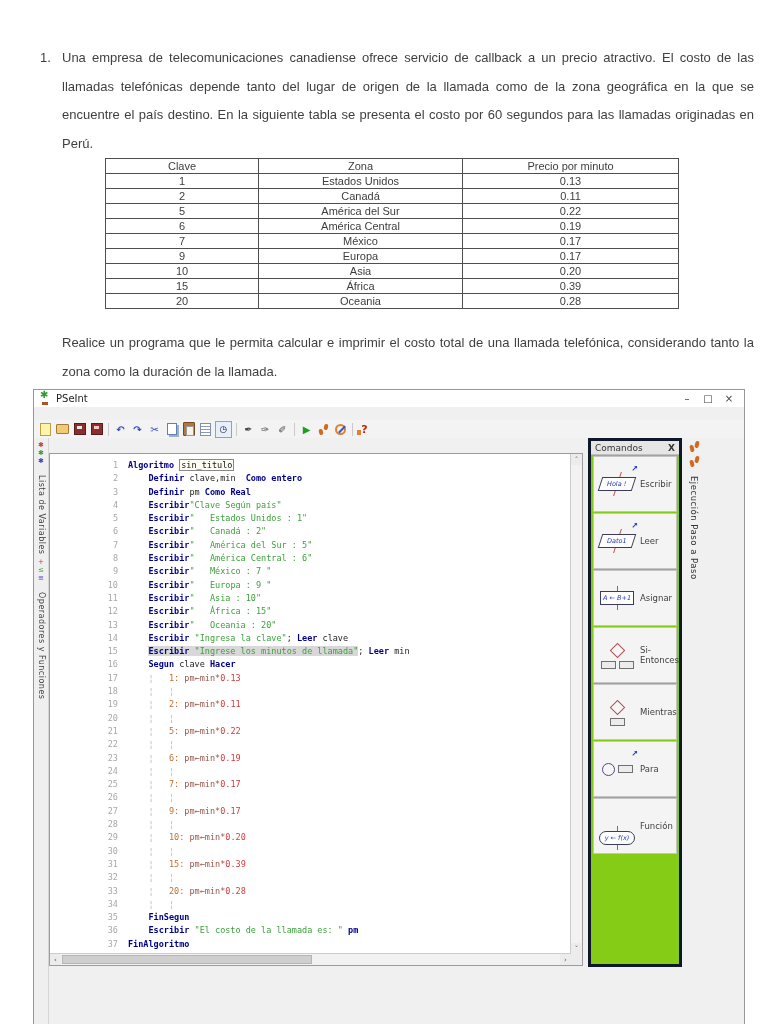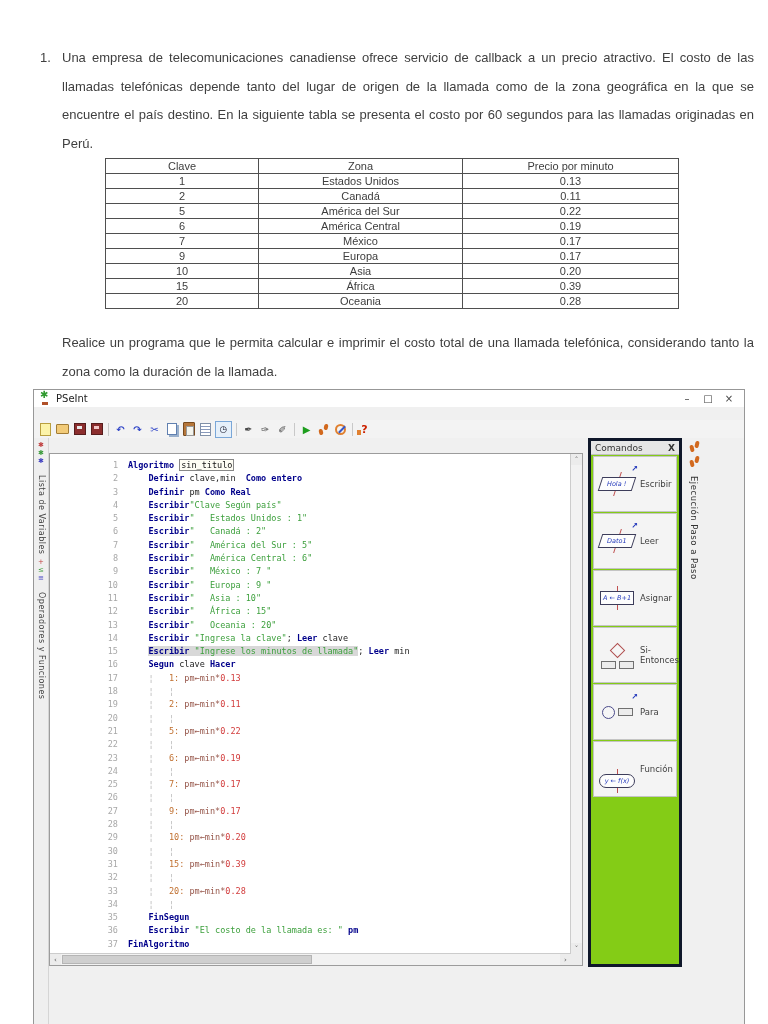--- a/index.html
+++ b/index.html
@@ -330,20 +330,29 @@
             <div class="fico if-diamond-icon">
               <div class="diamond"></div>
               <div class="mini-row">
                 <div class="mini"></div>
                 <div class="mini"></div>
               </div>
             </div>
             <span class="cmd-label">Si-Entonces</span>
           </div>
           <div class="cmd-cell">
+            <div class="fico while-loop-icon">
+              <div class="diamond"></div>
+              <div class="mini-row">
+                <div class="mini"></div>
+              </div>
+            </div>
+            <span class="cmd-label">Mientras</span>
+          </div>
+          <div class="cmd-cell">
             <div class="fico for-loop-icon">
               <div class="for-wrap">
                 <div class="circle"></div>
                 <div class="mini"></div>
               </div>
               <span class="pen">↗</span>
             </div>
             <span class="cmd-label">Para</span>
           </div>
           <div class="cmd-cell">

